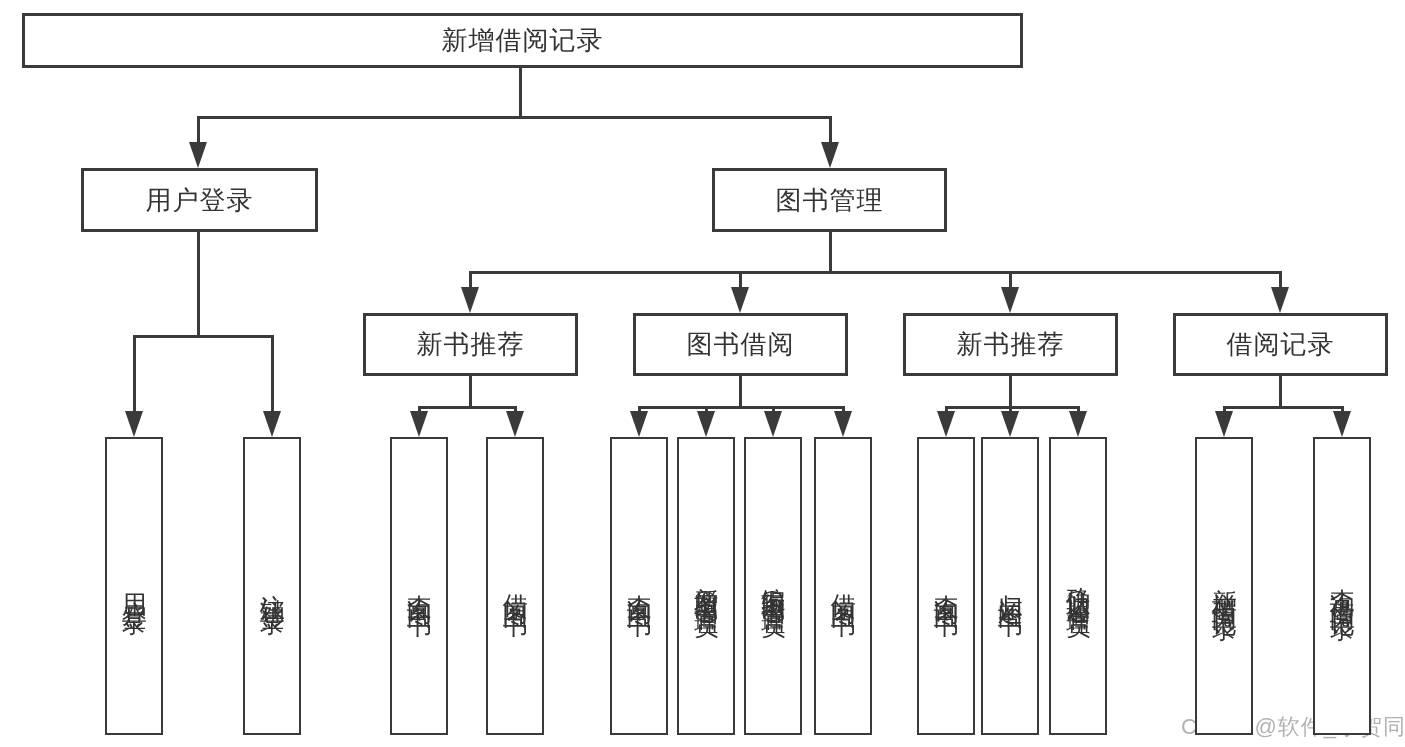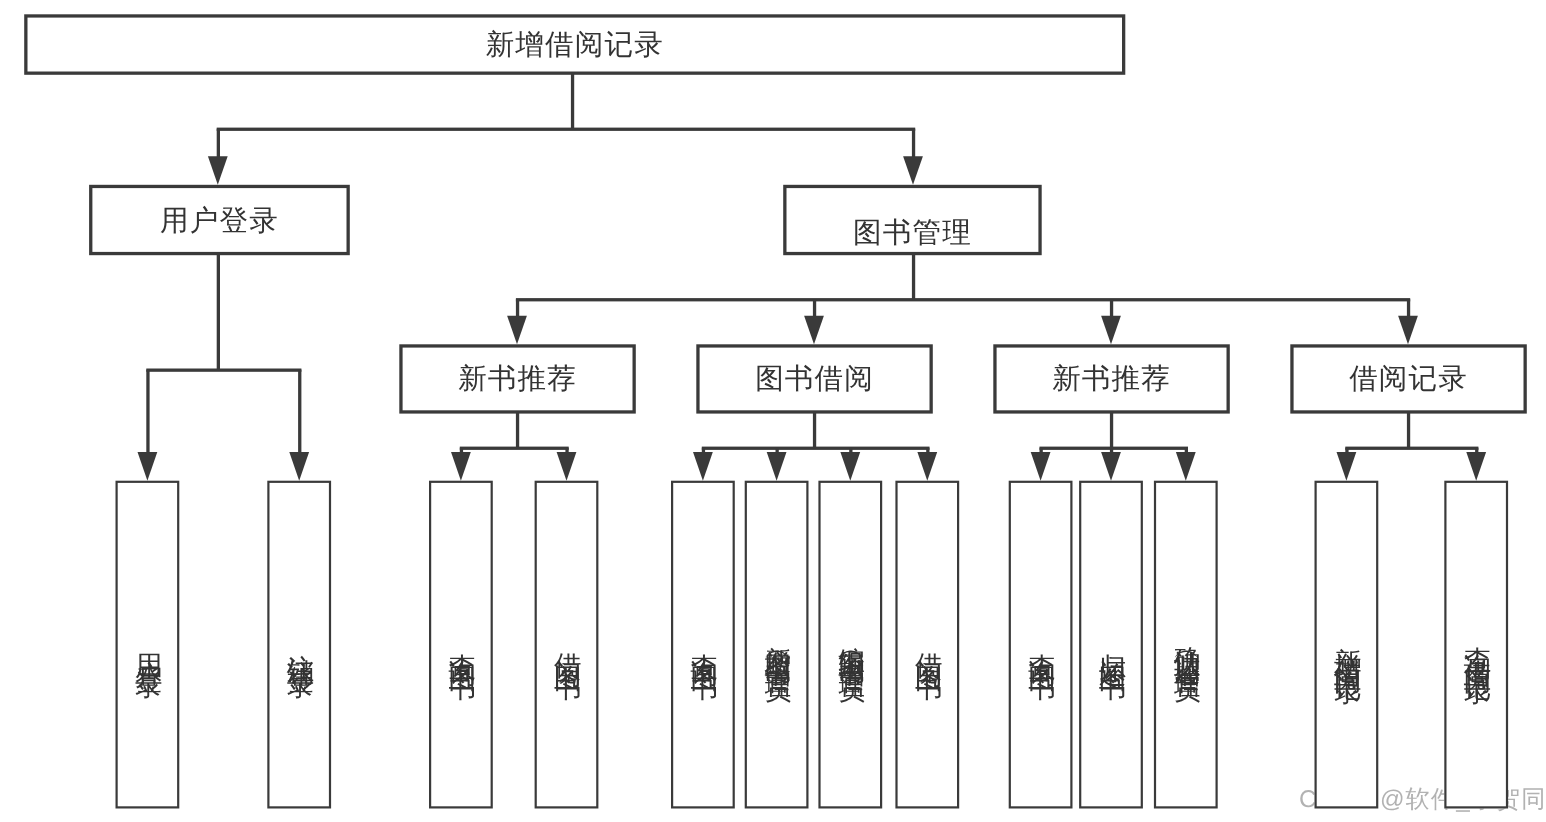--- a/index.html
+++ b/index.html
@@ -59,21 +59,21 @@
 <body>
 
 <div class="stage">
   <div class="watermark">CSDN @软件_小贺同学</div>
 <div class="node h" style="left: 22px; top: 13px; width: 1001px; height: 55px;">
       <span class="node-label">新增借阅记录</span>
     </div>
     <div class="node h" style="left: 81px; top: 168px; width: 237px; height: 64px;">
       <span class="node-label">用户登录</span>
     </div>
-    <div class="node h" style="left: 712px; top: 168px; width: 235px; height: 64px; align-items: flex-end;">
+    <div class="node h" style="left: 712px; top: 168px; width: 235px; height: 64px;">
       <span class="node-label">图书管理</span>
     </div>
     <div class="node h" style="left: 363px; top: 313px; width: 215px; height: 63px; font-family: Liberation Mono, monospace;">
       <span class="node-label">新书推荐</span>
     </div>
     <div class="node h" style="left: 633px; top: 313px; width: 215px; height: 63px; justify-content: center;">
       <span class="node-label">图书借阅</span>
     </div>
     <div class="node h" style="left: 903px; top: 313px; width: 215px; height: 63px;">
       <span class="node-label">新书推荐</span>

